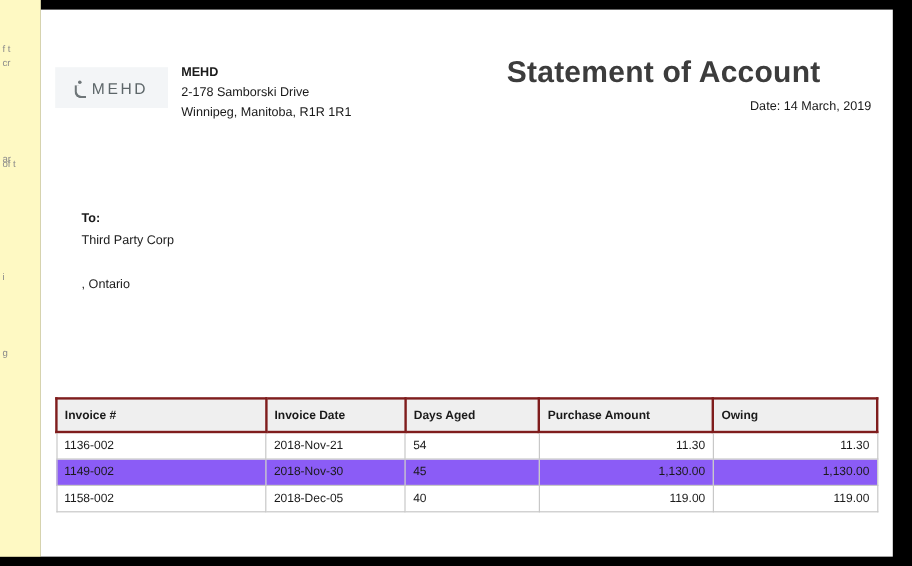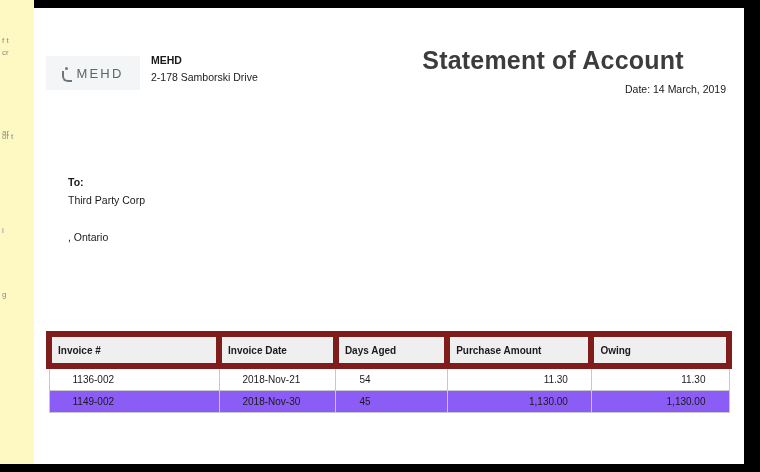--- a/index.html
+++ b/index.html
@@ -161,30 +161,30 @@
     position: absolute;
     left: 12px;
     top: 323px;
     width: 686px;
     border-collapse: collapse;
     font-size: 10px;
     color: #1a1a1a;
   }
   table.stmt th {
     background: #efefef;
-    border: 6px solid #7f1d1d;
+    border: 2px solid #7f1d1d;
     font-weight: bold;
     font-size: 10px;
     padding: 5px 6px;
     height: 16px;
     text-align: left;
   }
   table.stmt td {
     border: 1px solid #c8c8c8;
-    padding: 4px 23px;
+    padding: 4px 6px;
     height: 13px;
     background: #ffffff;
   }
   table.stmt tr.alt td {
     background: #8b5cf6;
   }
   .num { text-align: right; }
   .c-inv   { width: 170px; }
   .c-date  { width: 107px; }
   .c-aged  { width: 103px; }
@@ -234,20 +234,21 @@
     <div class="hdr">
 
       <div class="logo-box">
         <span class="logo-mark"></span>
         <span class="logo-text">MEHD</span>
       </div>
 
       <div class="vendor">
         <div class="vname">MEHD</div>
         <div>2-178 Samborski Drive</div>
+        <div>Winnipeg, Manitoba, R1R 1R1</div>
       </div>
 
       <div class="doc-title">Statement of Account</div>
       <div class="doc-date">Date: 14 March, 2019</div>
     </div>
 
     <div class="to-block">
       <div class="to-label">To:</div>
       <div>Third Party Corp</div>
       <div class="to-region">, Ontario</div>
@@ -271,19 +272,26 @@
           <td class="num">11.30</td>
           <td class="num">11.30</td>
         </tr>
         <tr class="alt">
           <td>1149-002</td>
           <td>2018-Nov-30</td>
           <td>45</td>
           <td class="num">1,130.00</td>
           <td class="num">1,130.00</td>
         </tr>
+        <tr>
+          <td>1158-002</td>
+          <td>2018-Dec-05</td>
+          <td>40</td>
+          <td class="num">119.00</td>
+          <td class="num">119.00</td>
+        </tr>
       </tbody>
     </table>
 
   </div>
 
   <div class="bottom-strip"></div>
 </div>
 
 </body></html>

